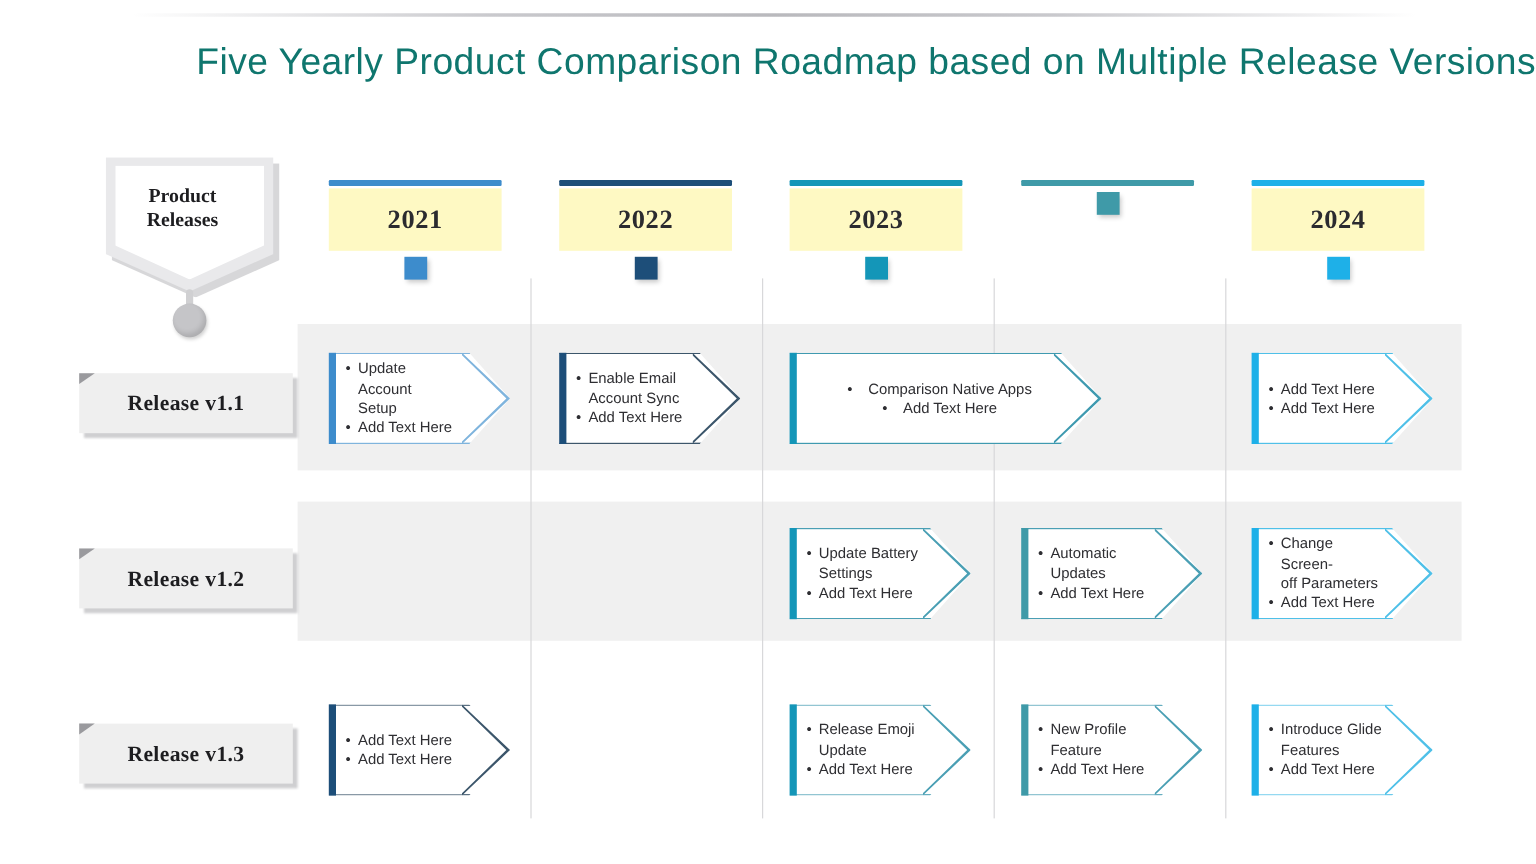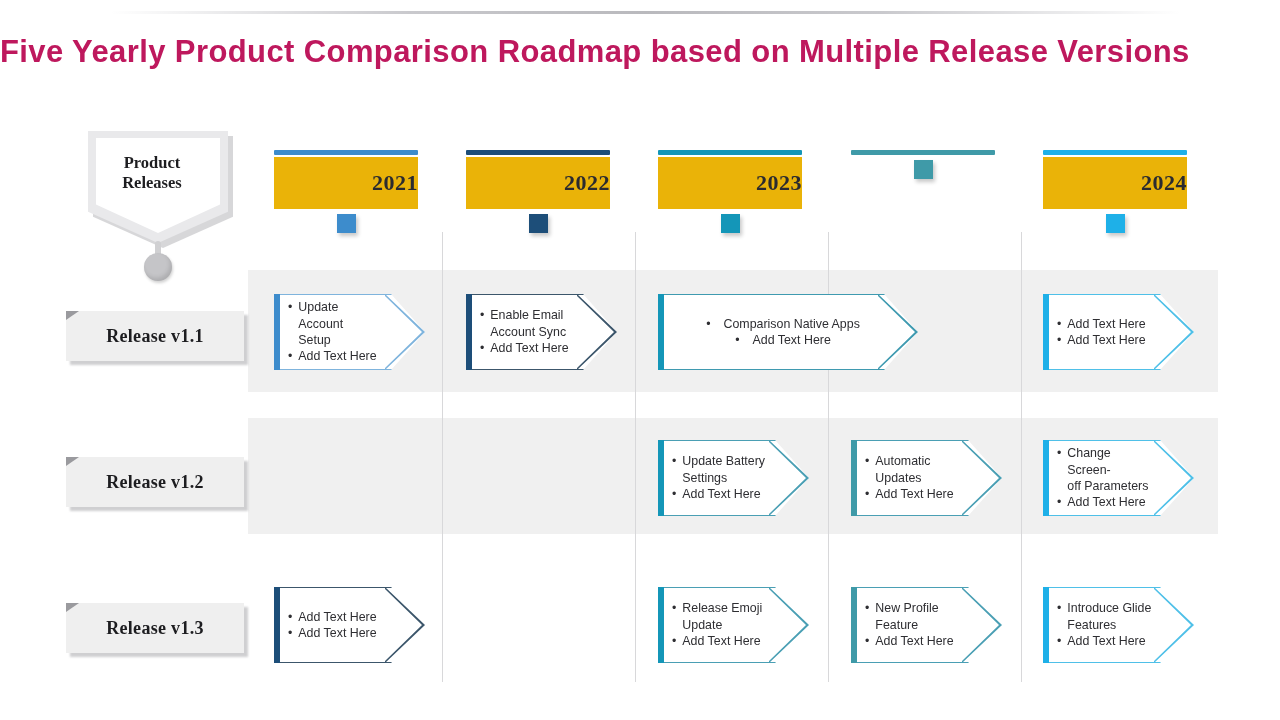--- a/index.html
+++ b/index.html
@@ -14,23 +14,23 @@
   
   .top-rule {
     position: absolute; left: 110px; top: 11px; width: 1070px; height: 3px;
     background: linear-gradient(to right, rgba(255,255,255,0), #c9c9cd 28%, #b9b9bd 50%, #c9c9cd 72%, rgba(255,255,255,0));
     border-radius: 2px;
   }
 
   
   .title {
     position: absolute; left: 0; top: 34px; width: 1280px;
-    text-align: left;
-    font-size: 31px; font-weight: 700; letter-spacing: .4px;
-    color: #be185d;
+    text-align: right;
+    font-size: 31px; font-weight: 400; letter-spacing: .4px;
+    color: #0f766e;
   }
   .subtitle {
     position: absolute; left: 0; top: 93px; width: 1280px;
     text-align: center; font-size: 13px; color: #8d8d92; letter-spacing: .1px;
   }
 
   
   .badge-wrap { position: absolute; left: 88px; top: 131px; width: 150px; height: 140px; }
   .badge-shadow {
     position: absolute; left: 5px; top: 5px; width: 140px; height: 112px;
@@ -67,22 +67,22 @@
   
   .band { position: absolute; left: 248px; width: 970px; background: #f0f0f0; }
   .band.r1 { top: 270px; height: 122px; }
   .band.r2 { top: 418px; height: 116px; }
   .vline { position: absolute; width: 1px; background: #d8d8da; }
 
   
   .year { position: absolute; top: 150px; width: 144px; }
   .year .bar { height: 5px; width: 100%; border-radius: 1px; }
   .year .box {
-    margin-top: 2px; height: 52px; background: #eab308;
-    display: flex; align-items: center; justify-content: flex-end;
+    margin-top: 2px; height: 52px; background: #fef9c3;
+    display: flex; align-items: center; justify-content: center;
   }
   .year .lbl {
     font-family: "Liberation Serif", serif;
     font-size: 22px; font-weight: 700; color: #2b2b2f; letter-spacing: .5px;
   }
   .year .sq {
     margin: 5px auto 0; width: 19px; height: 19px;
     box-shadow: 2px 3px 4px rgba(0,0,0,.22);
   }
 

